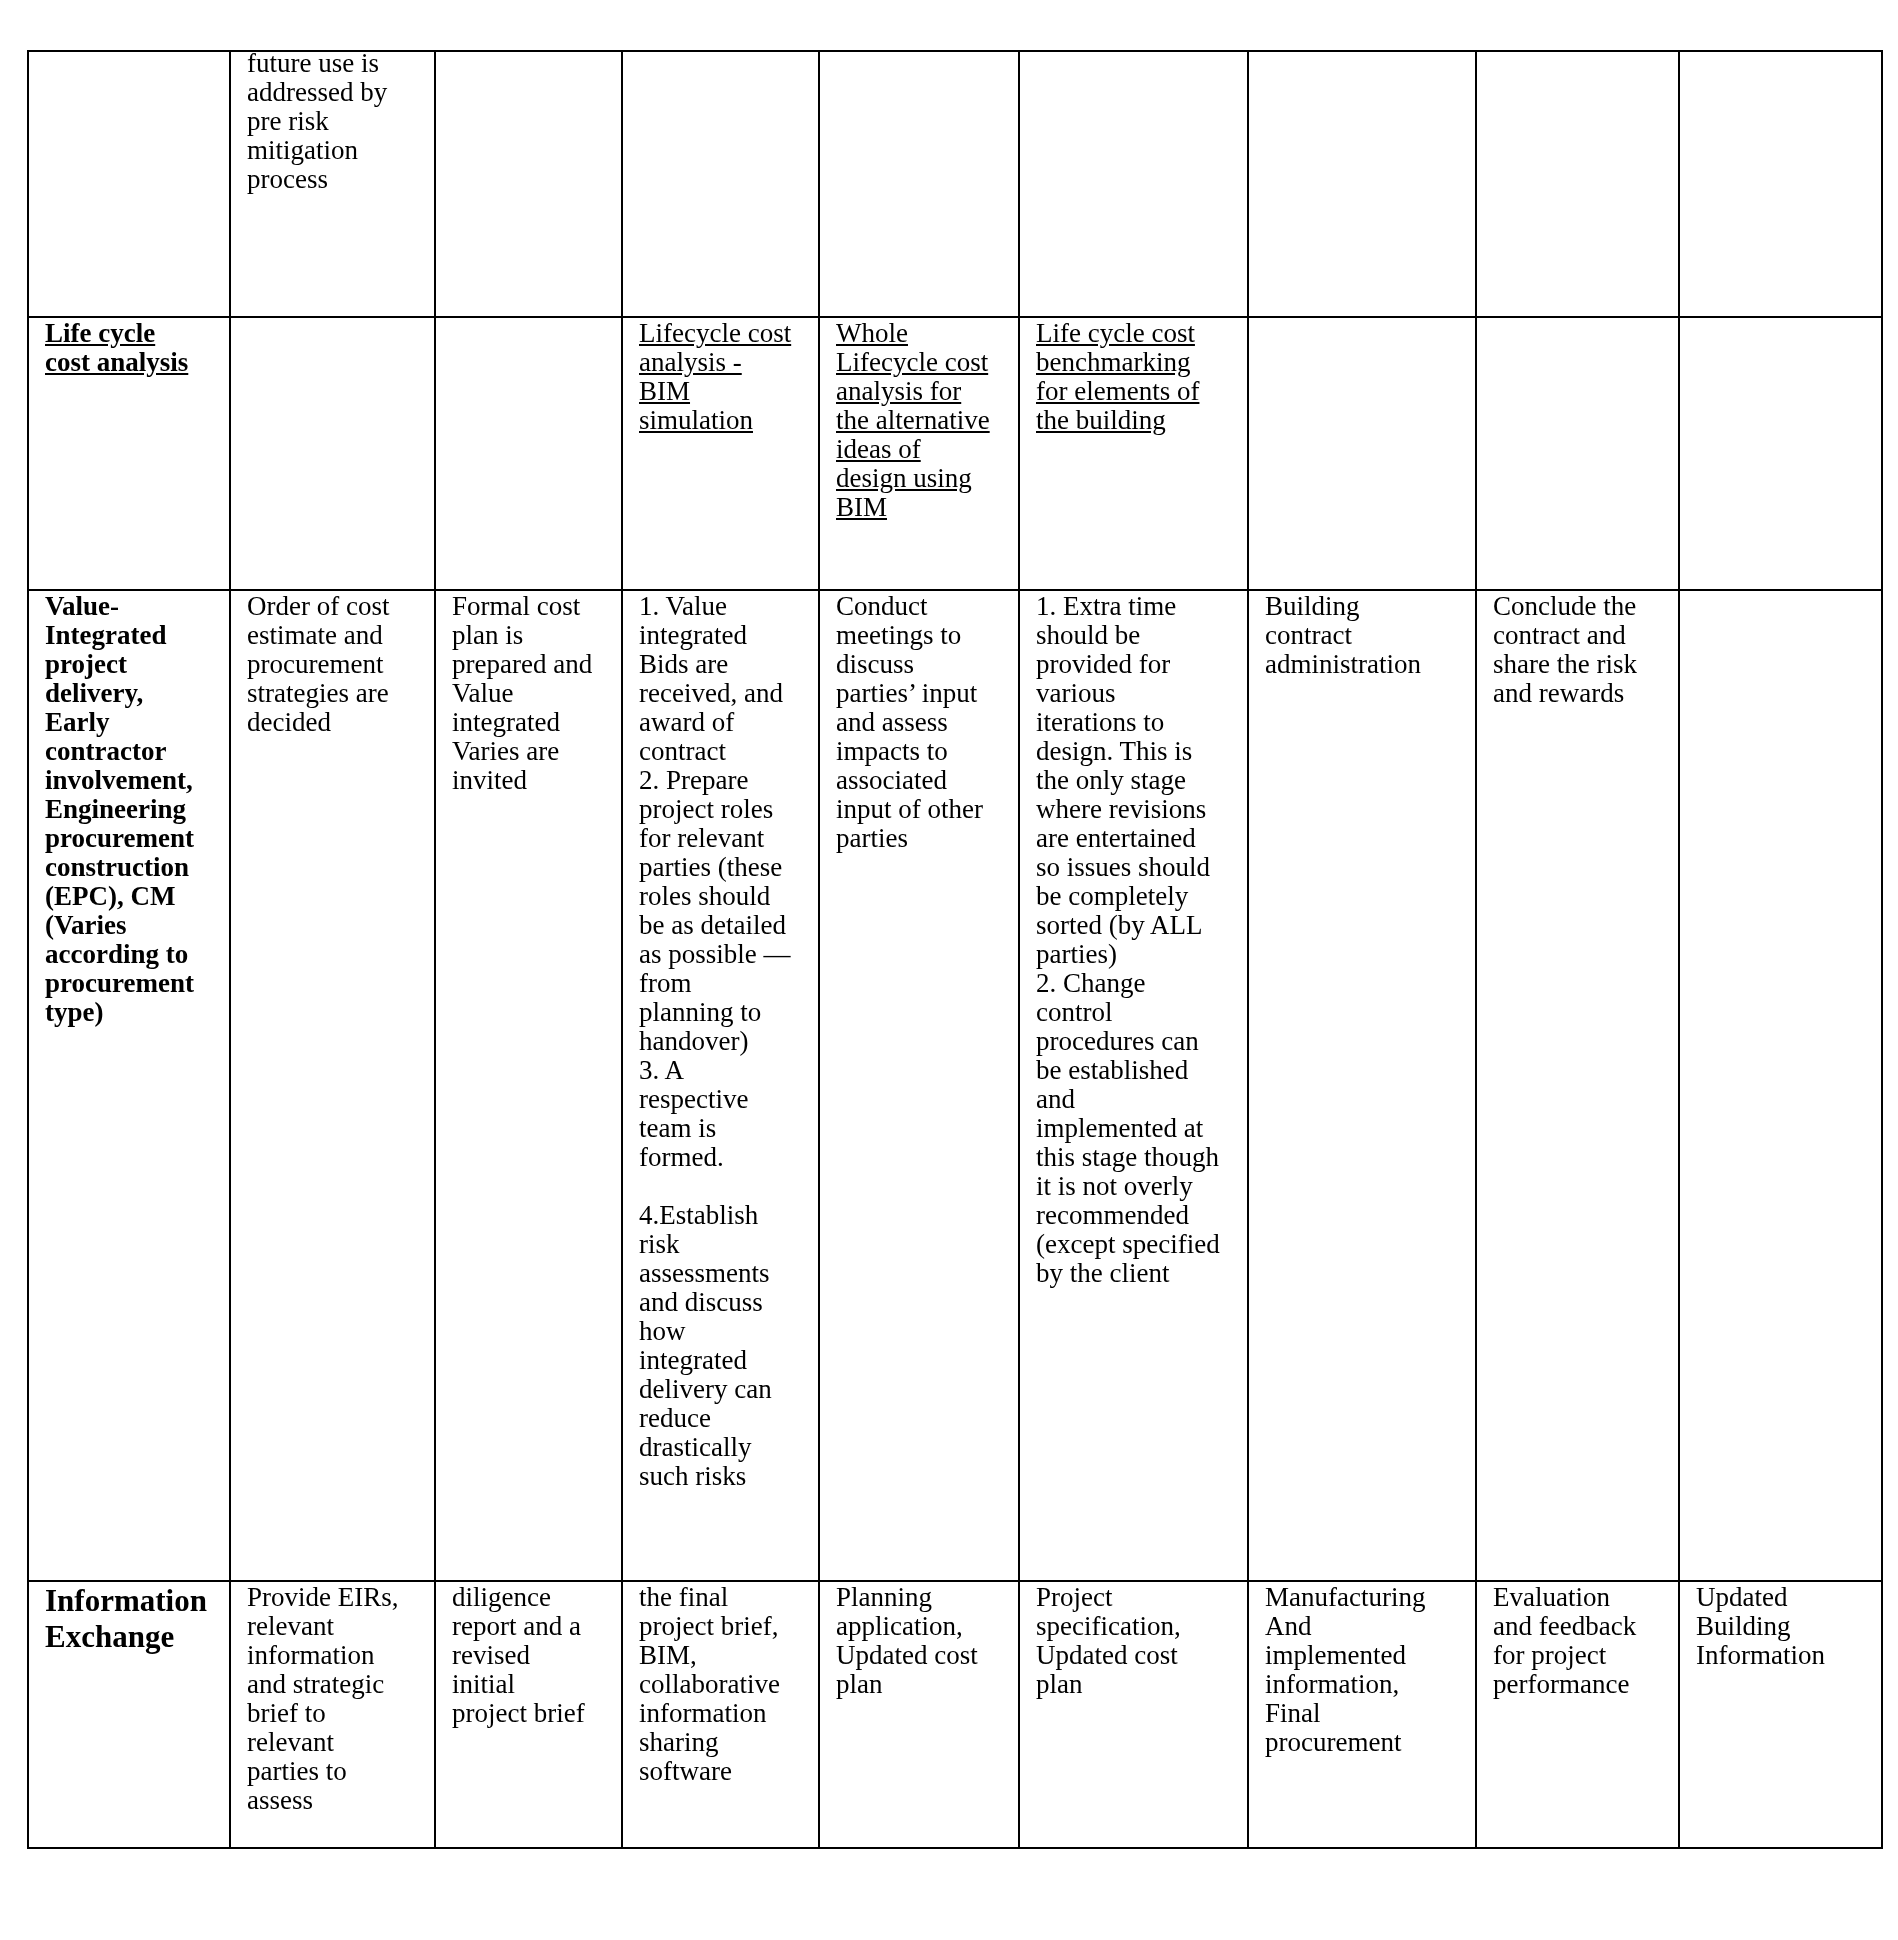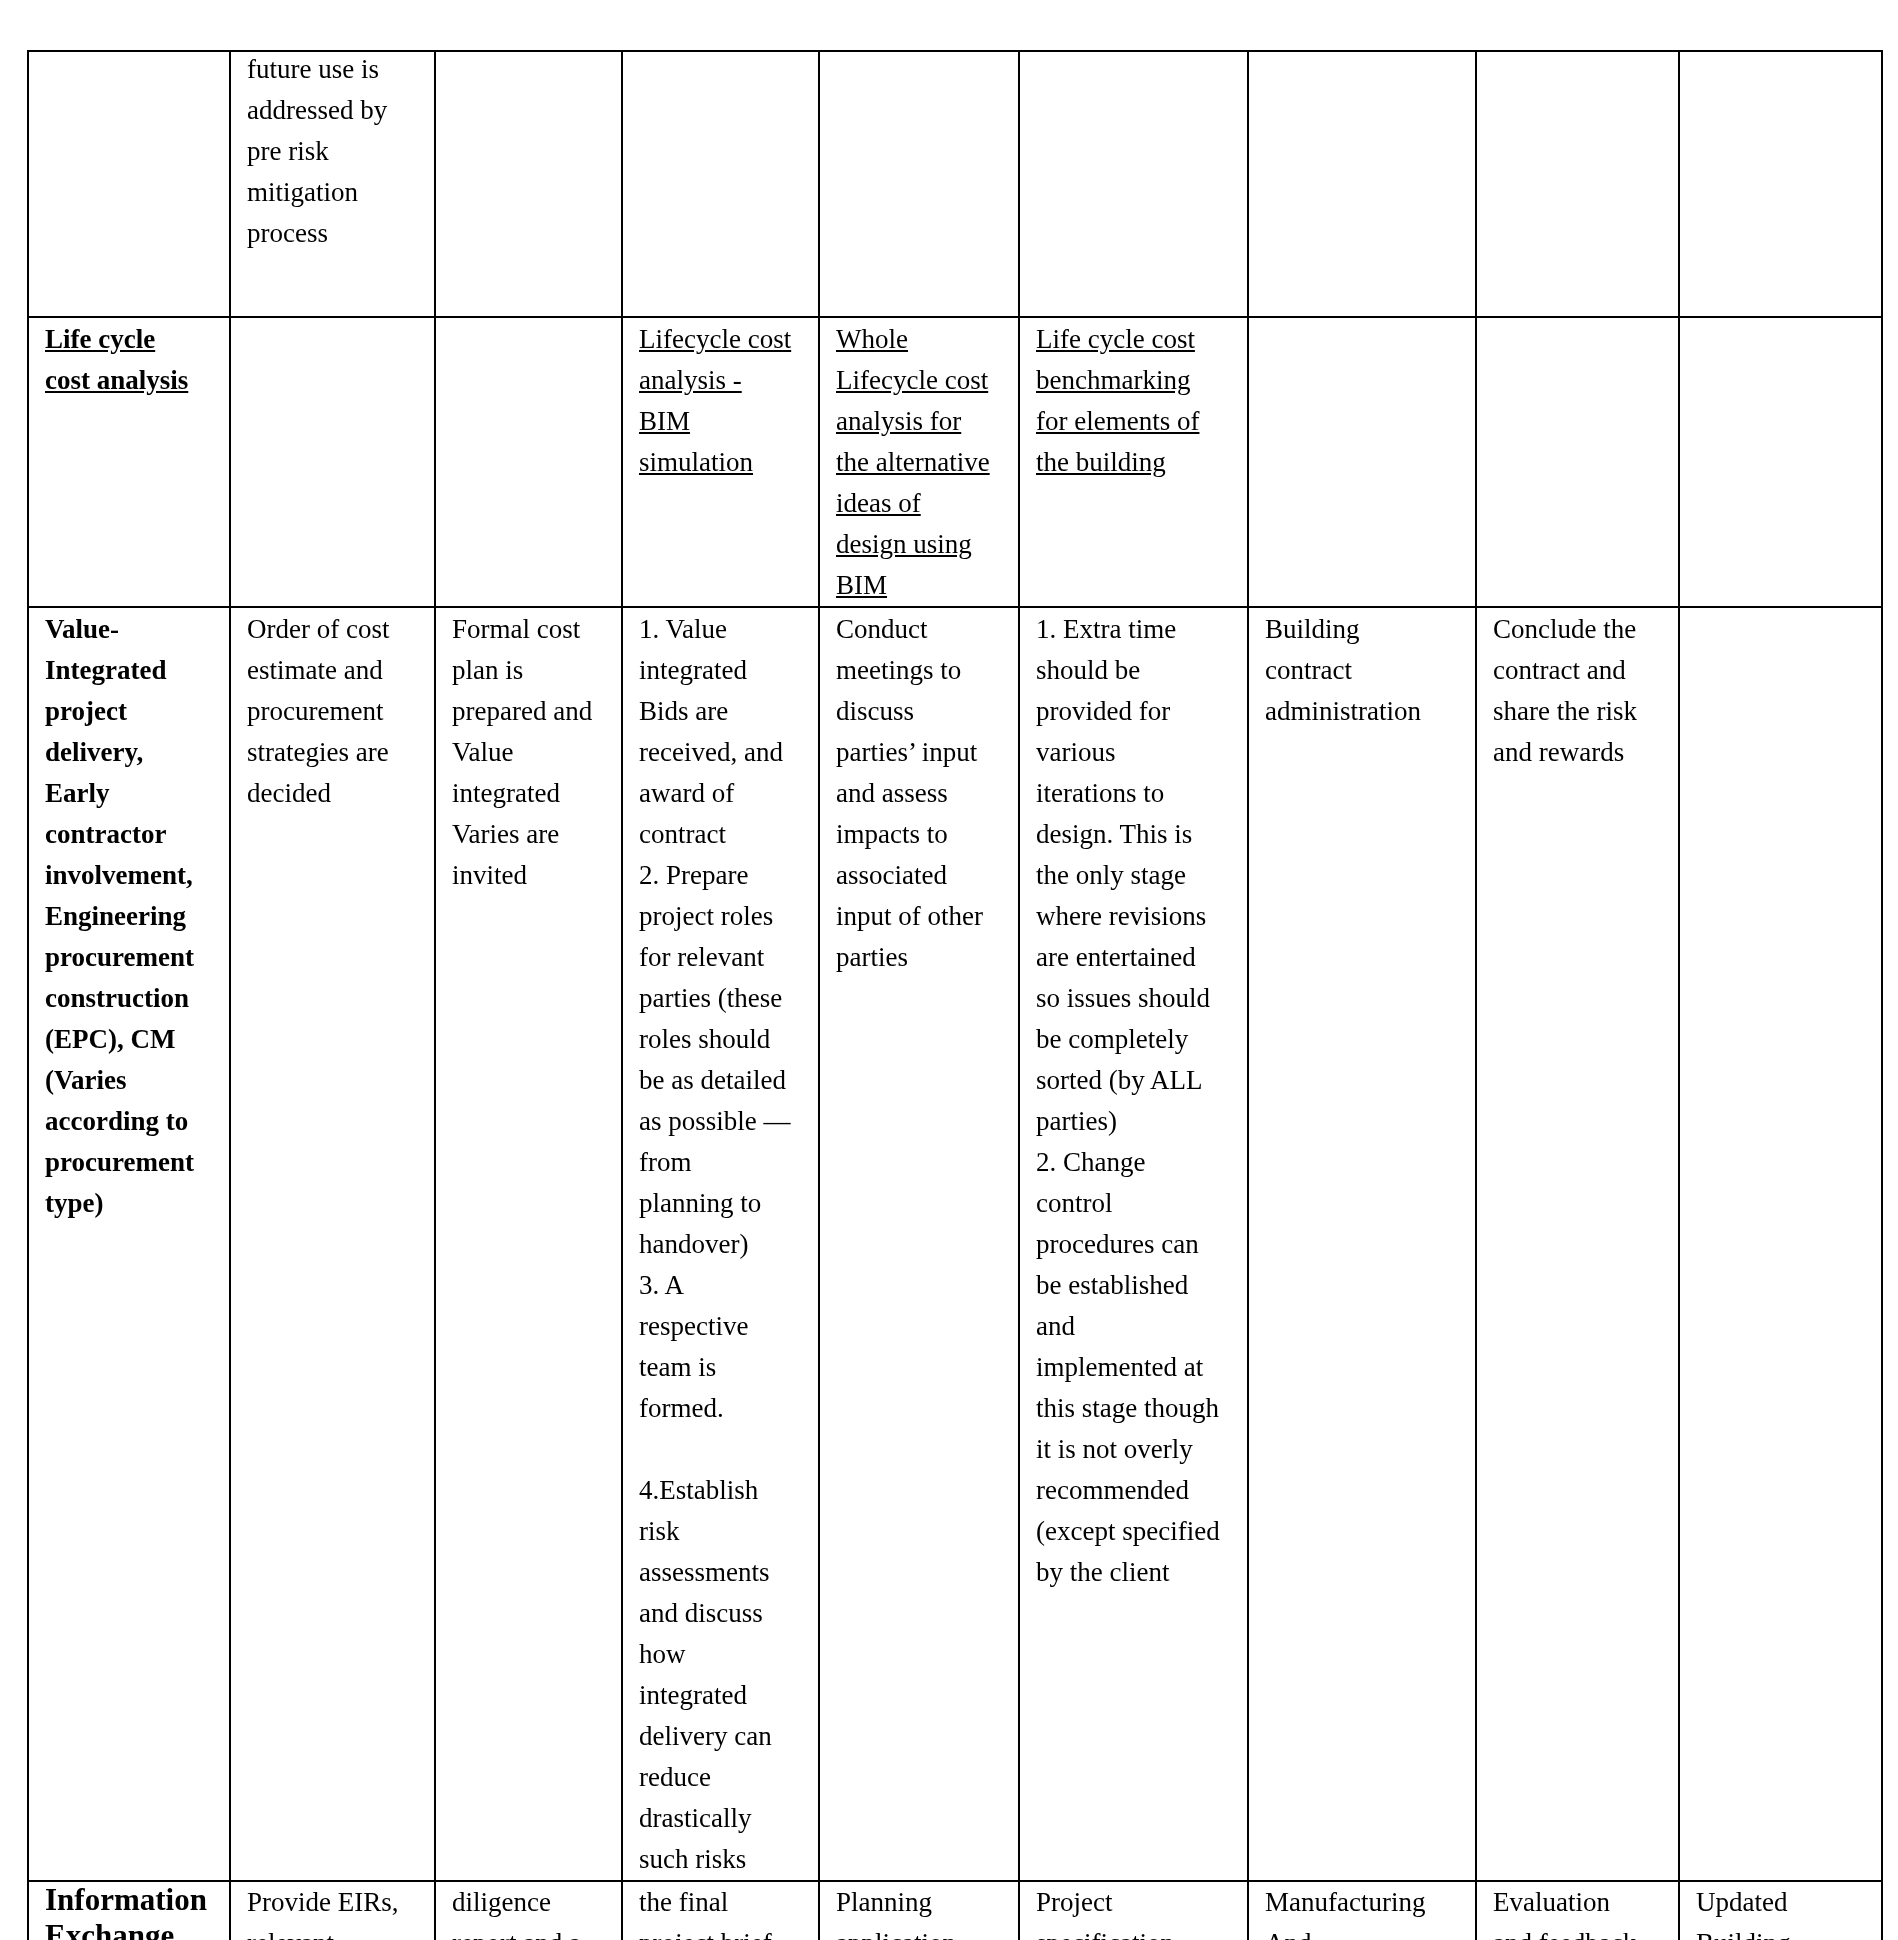--- a/index.html
+++ b/index.html
@@ -21,34 +21,34 @@
     top: 50px;
     border-collapse: collapse;
     table-layout: fixed;
     width: 1855px;
   }
   table.doc-table td {
     border: 2.3px solid #000000;
     vertical-align: top;
     padding: 0 10.7px 0 16px;
     font-size: 27px;
-    line-height: 41px;
+    line-height: 29px;
     white-space: pre-line;
     overflow: hidden;
   }
   td.label {
     font-weight: bold;
   }
   td.label.big {
     font-size: 31px;
     line-height: 36px;
   }
   tr.r1 { height: 266px; }
   tr.r2 { height: 273px; text-decoration: underline; }
-  tr.r3 { height: 1120px; margin-top: 23px; }
+  tr.r3 { height: 991px; margin-top: 23px; }
   tr.r4 { height: 267px; }
   td .cell-text { display: block; margin-top: 0px; }
   tr.r1 td .cell-text { margin-top: -3.1px; }
   tr.r2 td .cell-text, tr.r3 td .cell-text, tr.r4 td .cell-text { margin-top: 0.8px; }
 </style>
 </head>
 <body>
 
 <table class="doc-table">
   <colgroup>

